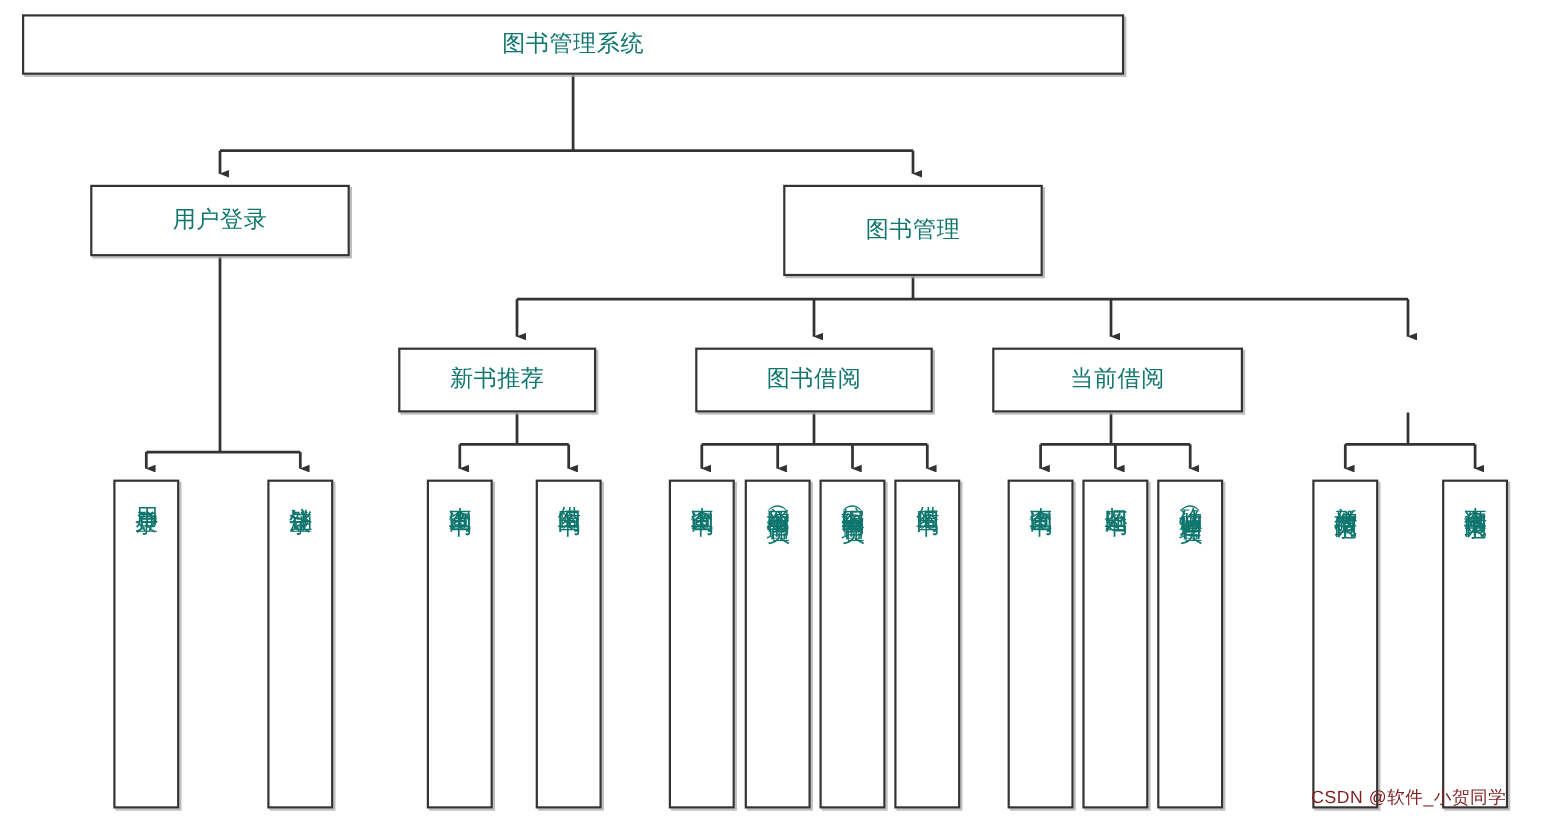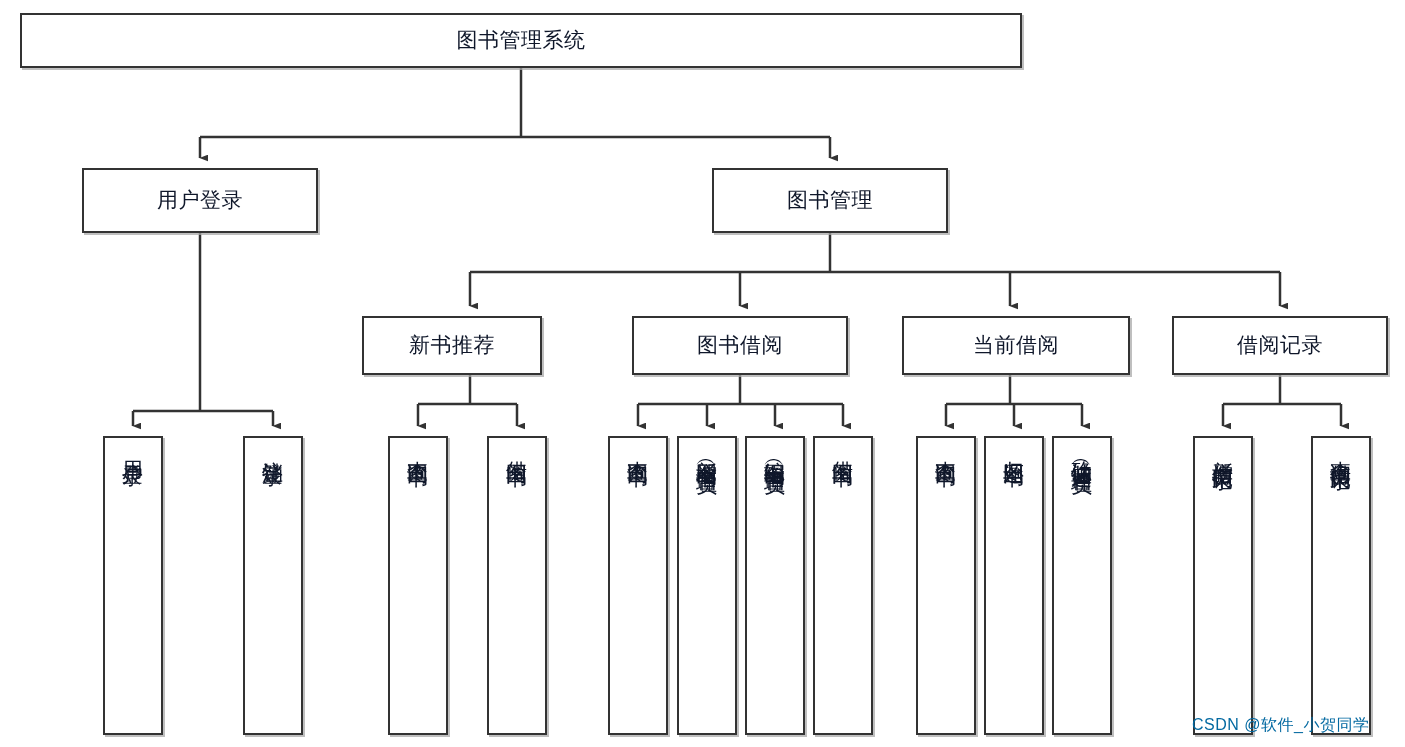--- a/index.html
+++ b/index.html
@@ -26,21 +26,21 @@
   }
   .node {
     position: absolute;
     box-sizing: border-box;
     background: #ffffff;
     border: 2.5px solid #333333;
     box-shadow: 2px 2px 0 0 rgba(170,170,170,0.75);
     display: flex;
     align-items: center;
     justify-content: center;
-    color: #0f172a;
+    color: #0f766e;
   }
   .node .label {
     display: block;
     text-align: center;
     line-height: 1.15;
     white-space: nowrap;
   }
   
   .node.h .label {
     font-size: 21px;
@@ -59,21 +59,21 @@
     letter-spacing: 2px;
     line-height: 1;
     white-space: normal;
     max-height: 290px;
   }
   .watermark {
     position: absolute;
     left: 1192px;
     top: 715px;
     font-size: 16px;
-    color: #0369a1;
+    color: #7f1d1d;
     letter-spacing: 0.5px;
     white-space: nowrap;
     user-select: none;
   }
 </style>
 </head>
 <body>
 
 <div id="canvas">
 
@@ -127,35 +127,32 @@
     </g>
   </svg>
 
   <div class="node h" style="left:20px; top:13px; width:1002px; height:55px;">
     <span class="label">图书管理系统</span>
   </div>
 
   <div class="node h" style="left:82px; top:168px; width:236px; height:65px;">
     <span class="label">用户登录</span>
   </div>
-  <div class="node h" style="left:712px; top:168px; width:236px; height:65px;">
+  <div class="node h" style="left:712px; top:168px; width:236px; height:83px;">
     <span class="label">图书管理</span>
   </div>
 
   <div class="node h" style="left:362px; top:316px; width:180px; height:59px;">
     <span class="label">新书推荐</span>
   </div>
   <div class="node h" style="left:632px; top:316px; width:216px; height:59px;">
     <span class="label">图书借阅</span>
   </div>
   <div class="node h" style="left:902px; top:316px; width:228px; height:59px;">
     <span class="label">当前借阅</span>
-  </div>
-  <div class="node h" style="left:1172px; top:316px; width:216px; height:59px;">
-    <span class="label">借阅记录</span>
   </div>
 
   <div class="node v" style="left:103px; top:436px; width:60px; height:299px;">
     <span class="label">用户登录</span>
   </div>
   <div class="node v" style="left:243px; top:436px; width:60px; height:299px;">
     <span class="label">注销登录</span>
   </div>
   <div class="node v" style="left:388px; top:436px; width:60px; height:299px;">
     <span class="label">查询图书</span>

